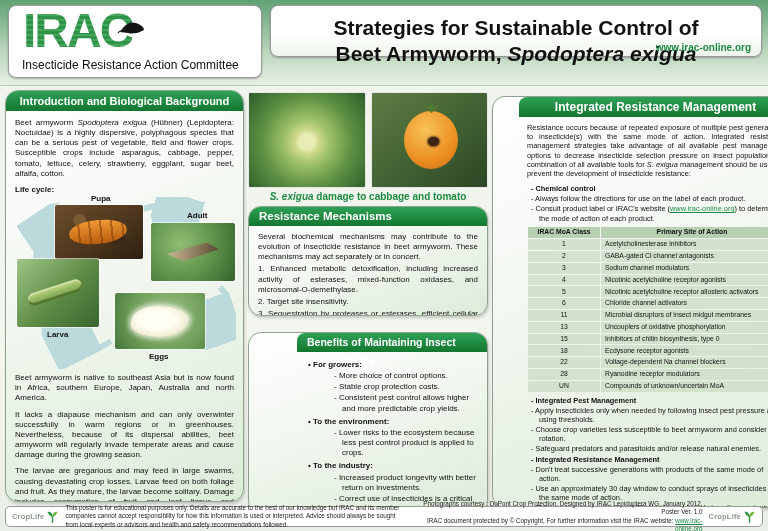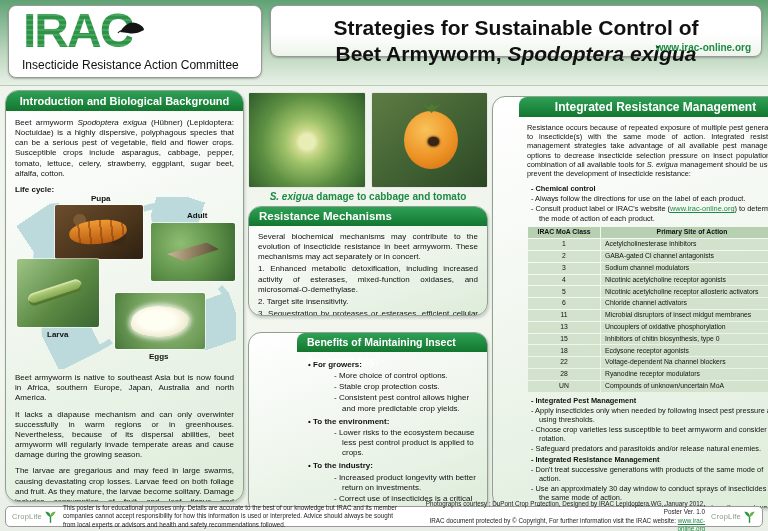--- a/index.html
+++ b/index.html
@@ -104,21 +104,21 @@
   .moa-table { width:100%; border-spacing:1px; border-collapse:separate; margin:3px 0 3px 0; }
   .moa-table th { background:var(--table_header_bg,#b7d0b2); font-size:6.8px; font-weight:bold; padding:1.5px 2px; text-align:center; }
   .moa-table td { background:var(--table_row_bg,#d3e2cd); font-size:6.8px; padding:1.2px 4px; }
   th.moa-class, td.moa-class { width:72px; text-align:center; }
 
   
   .footer { position:absolute; left:5px; top:506px; width:758px; height:21px;
     background:#fff; border:1px solid #999; border-radius:5px;
     display:flex; align-items:center; gap:6px; padding:0 6px; }
   .croplife { display:flex; align-items:center; gap:2px; flex:none; }
-  .croplife-text { font-size:7.5px; color:#8a9a8a; font-weight:normal; letter-spacing:.2px; }
+  .croplife-text { font-size:7.5px; color:#8a9a8a; font-weight:bold; letter-spacing:.2px; }
   .f-left-text { font-size:6.3px; line-height:1.3; width:368px; color:#222; }
   .f-right { margin-left:auto; text-align:right; font-size:6.3px; line-height:1.3; color:#222; }
 </style>
 </head>
 <body>
 
 <div class="header-band">
   <div class="logo-box">
     <div class="logo-irac">IRAC</div>
     <svg class="logo-bug" width="30" height="18" viewBox="0 0 30 18">

